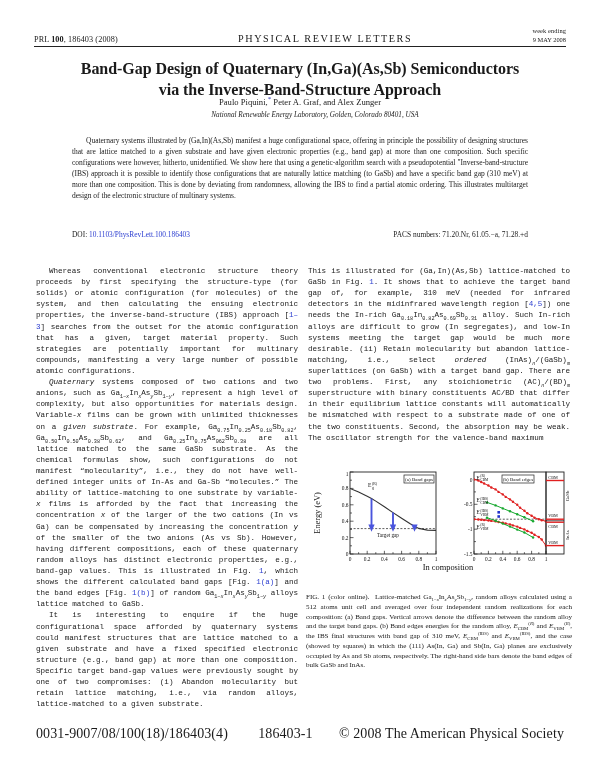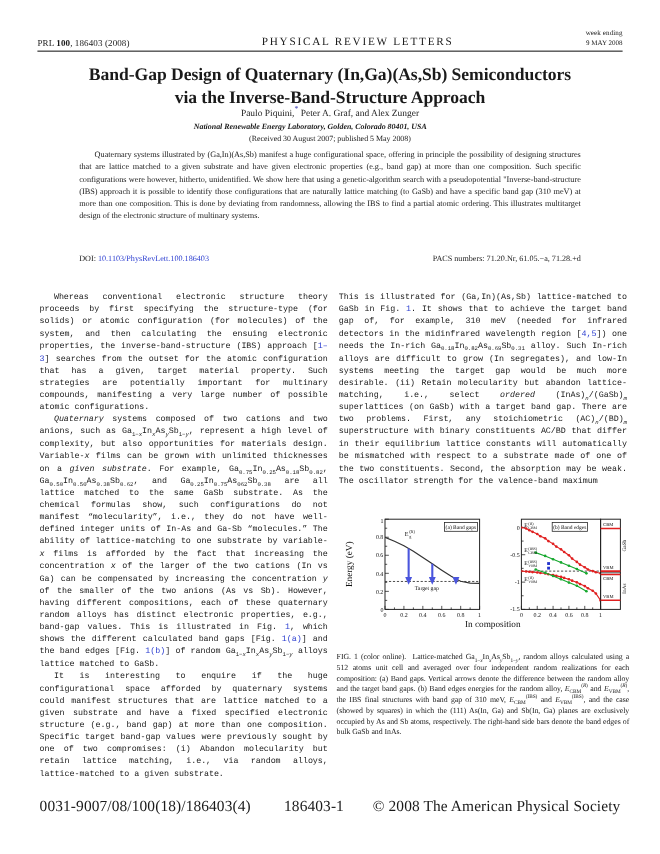--- a/index.html
+++ b/index.html
@@ -75,28 +75,27 @@
     left: 70px;
     top: 96px;
     width: 460px;
     text-align: center;
     font-size: 8.6px;
     line-height: 1.4;
   }
   .authors sup { font-size: 7px; color: #2222aa; }
   .affil {
     position: absolute;
-    left: 52px;
+    left: 85px;
     top: 110px;
     width: 460px;
     text-align: center;
     font-size: 7.2px;
     font-style: italic;
     line-height: 1.4;
-    font-weight: bold;
   }
   .received {
     position: absolute;
     left: 70px;
     top: 121px;
     width: 460px;
     text-align: center;
     font-size: 7.2px;
     line-height: 1.4;
   }
@@ -195,21 +194,20 @@
 
   <div class="title">
     <span>Band-Gap Design of Quaternary (In,Ga)(As,Sb) Semiconductors</span><br>
     <span>via the Inverse-Band-Structure Approach</span>
   </div>
 
   <div class="authors">
     Paulo Piquini,<sup>*</sup> Peter A. Graf, and Alex Zunger
   </div>
   <div class="affil">National Renewable Energy Laboratory, Golden, Colorado 80401, USA</div>
-  <div class="received">(Received 30 August 2007; published 5 May 2008)</div>
 
   <div class="abstract">Quaternary systems illustrated by (Ga,In)(As,Sb) manifest a huge configurational space, offering in principle the possibility of designing structures that are lattice matched to a given substrate and have given electronic properties (e.g., band gap) at more than one composition. Such specific configurations were however, hitherto, unidentified. We show here that using a genetic-algorithm search with a pseudopotential "Inverse-band-structure (IBS) approach it is possible to identify those configurations that are naturally lattice matching (to GaSb) and have a specific band gap (310 meV) at more than one composition. This is done by deviating from randomness, allowing the IBS to find a partial atomic ordering. This illustrates multitarget design of the electronic structure of multinary systems.</div>
 
   <div class="doiline">
     <div><span class="doi-lbl">DOI: </span><span class="doi-link">10.1103/PhysRevLett.100.186403</span></div>
     <div>PACS numbers: 71.20.Nr, 61.05.−a, 71.28.+d</div>
   </div>
 
   <div class="col left">
     <p>Whereas conventional electronic structure theory proceeds by first specifying the structure-type (for solids) or atomic configuration (for molecules) of the system, and then calculating the ensuing electronic properties, the inverse-band-structure (IBS) approach [<span class="ref">1–3</span>] searches from the outset for the atomic configuration that has a given, target material property. Such strategies are potentially important for multinary compounds, manifesting a very large number of possible atomic configurations.</p>

